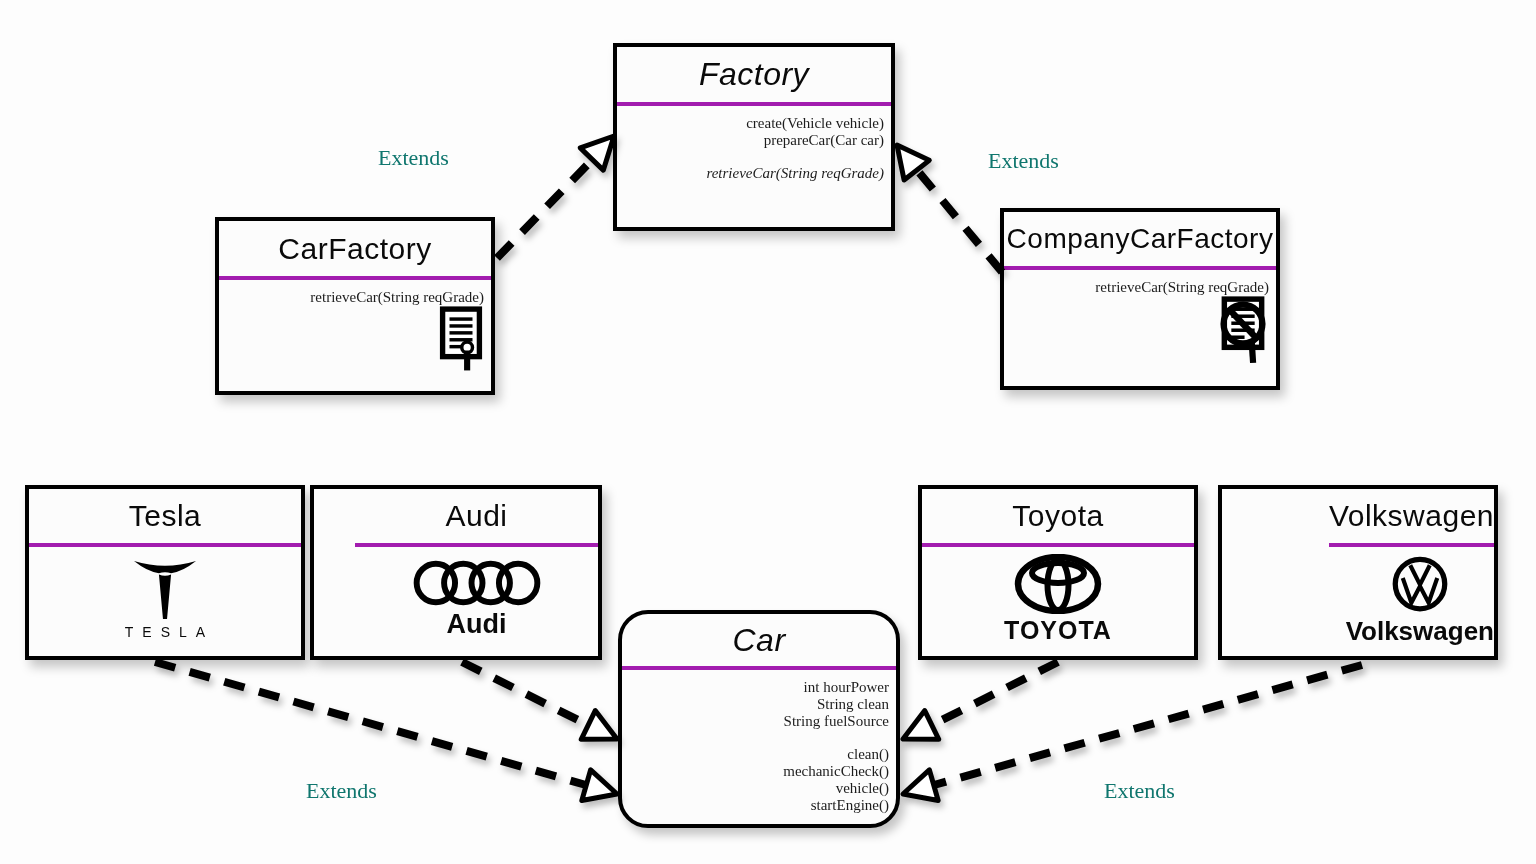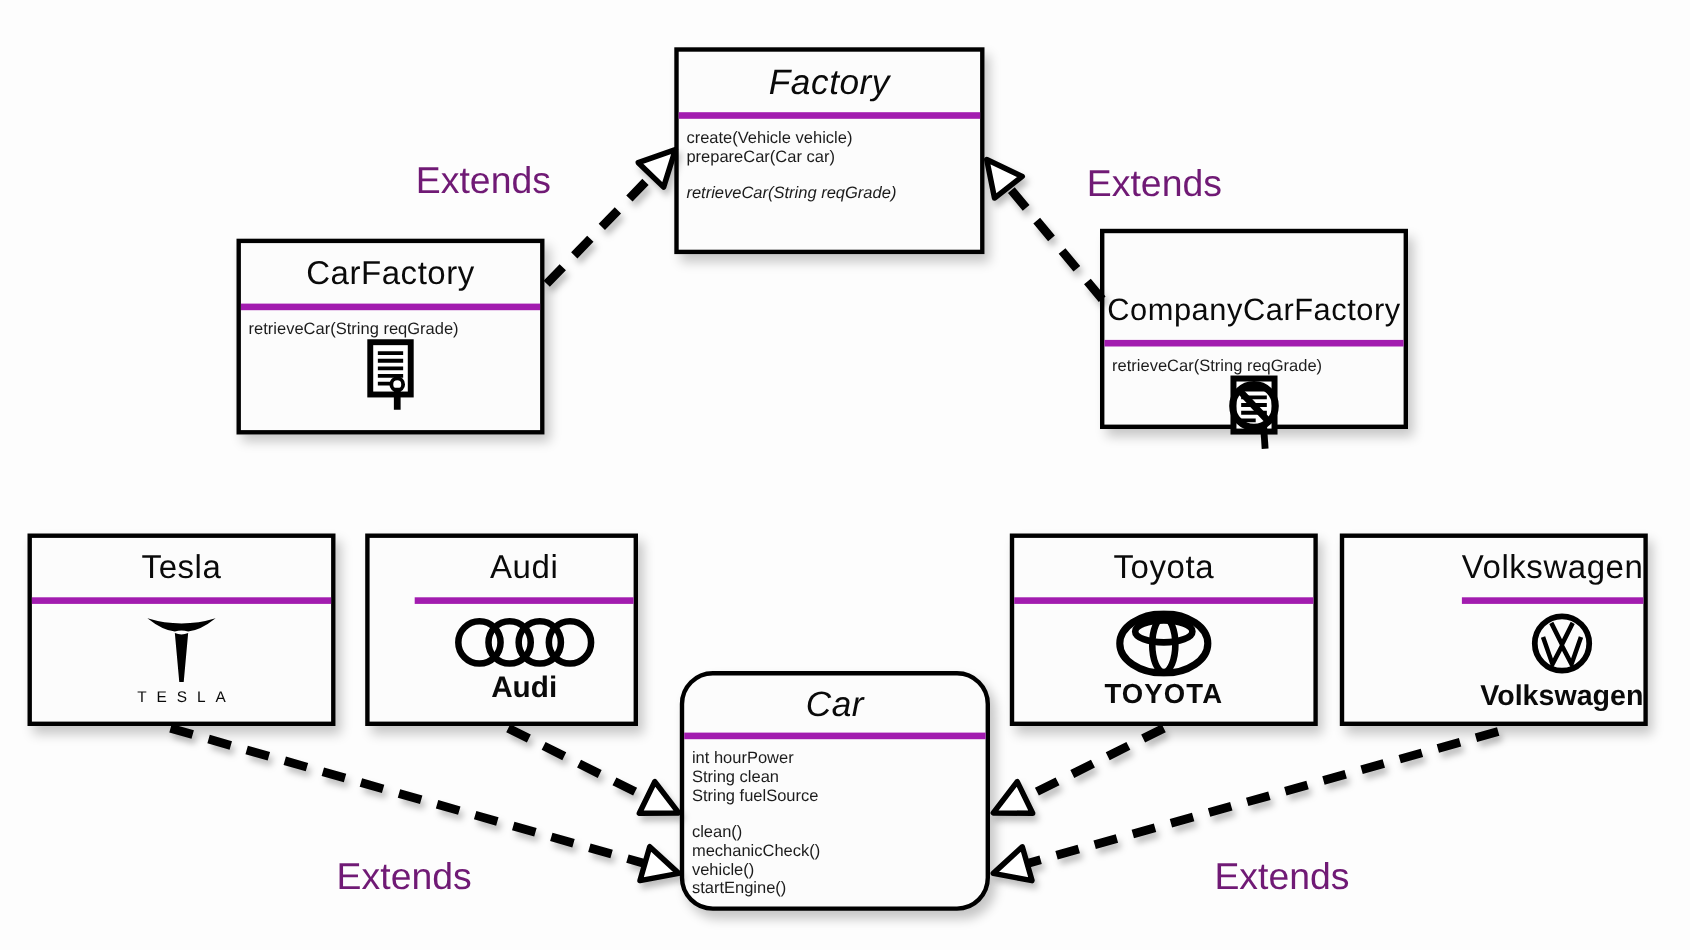--- a/index.html
+++ b/index.html
@@ -4,57 +4,57 @@
 <style>
   html,body{margin:0;padding:0;background:#fdfdfd;}
   #canvas{position:relative;width:1536px;height:864px;background:#fdfdfd;overflow:hidden;
           font-family:"Liberation Sans",sans-serif;color:#0a0a0a;}
 
   
   .uml{position:absolute;background:#fcfcfc;border:4px solid #000;
        box-shadow:5px 7px 10px rgba(0,0,0,.22);box-sizing:border-box;
        display:flex;flex-direction:column;}
   .uml .title{flex:0 0 auto;display:flex;align-items:center;justify-content:center;
-       border-bottom:6px solid #a21caf;font-size:30px;letter-spacing:.5px;}
+       border-bottom:4px solid #a21caf;font-size:30px;letter-spacing:.5px;}
   .uml .title.abstract{font-style:italic;font-size:32px;}
-  .uml .members{flex:1 1 auto;font-family:Liberation Sans, sans-serif;
+  .uml .members{flex:1 1 auto;font-family:Liberation Serif, serif;
        font-size:15px;line-height:17px;color:#1c1c1c;padding:9px 7px 4px 7px;
-       display:flex;flex-direction:column;}
+       display:flex;flex-direction:column;align-items:flex-end;}
   .uml .members .gap{height:16px;}
   .mline{white-space:pre;}
   .mline.it{font-style:italic;}
 
   #factory          {left:613px;top:43px; width:282px;height:188px;}
   #factory .title   {height:55px;}
   #car-factory      {left:215px;top:217px;width:280px;height:178px;}
   #car-factory .title{height:55px;}
   #company-car-factory{left:1000px;top:208px;width:280px;height:182px;}
-  #company-car-factory .title{height:54px;font-size:28px;margin-top:43px;}
+  #company-car-factory .title{height:54px;font-size:28px;}
   #car              {left:618px;top:610px;width:282px;height:218px;border-radius:30px;}
   #car .title       {height:52px;}
   #tesla            {left:25px;  top:485px;width:280px;height:175px;}
-  #audi             {left:332px; top:485px;width:248px;height:175px;padding-left:41px;}
+  #audi             {left:310px; top:485px;width:292px;height:175px;padding-left:41px;}
   #toyota           {left:918px; top:485px;width:280px;height:175px;}
   #volkswagen       {left:1218px;top:485px;width:280px;height:175px;align-items:flex-end;}
   .brand .title     {height:54px;}
   .brand .logo-area {flex:1 1 auto;display:flex;flex-direction:column;align-items:center;
                      justify-content:center;gap:4px;padding-bottom:6px;}
 
   
   .icon-area{flex:1 1 auto;display:flex;align-items:flex-start;justify-content:center;}
 
   
   .wm{font-weight:bold;line-height:1;}
   .wm.tesla{font-weight:400;font-size:14px;letter-spacing:9px;text-indent:9px;}
   .wm.audi{font-size:27px;}
   .wm.toyota{font-size:25px;letter-spacing:1px;}
   .wm.vw{font-size:26px;}
 
   
-  .extends{position:absolute;font-size:34px;color:#701a75;white-space:nowrap;}
+  .extends{position:absolute;font-size:22px;color:#0f766e;white-space:nowrap;font-family:Liberation Serif, serif;}
   #extends-top-left    {left:378px; top:145px;}
   #extends-top-right   {left:988px; top:148px;}
   #extends-bottom-left {left:306px; top:778px;}
   #extends-bottom-right{left:1104px;top:778px;}
 
   
   #arrows{position:absolute;left:0;top:0;width:1536px;height:864px;z-index:8;
           pointer-events:none;filter:drop-shadow(3px 5px 3px rgba(0,0,0,.25));}
   .dash{stroke:#000;stroke-width:8;stroke-dasharray:21 15;fill:none;}
   .ahead{fill:#fff;stroke:#000;stroke-width:5;stroke-linejoin:round;}

